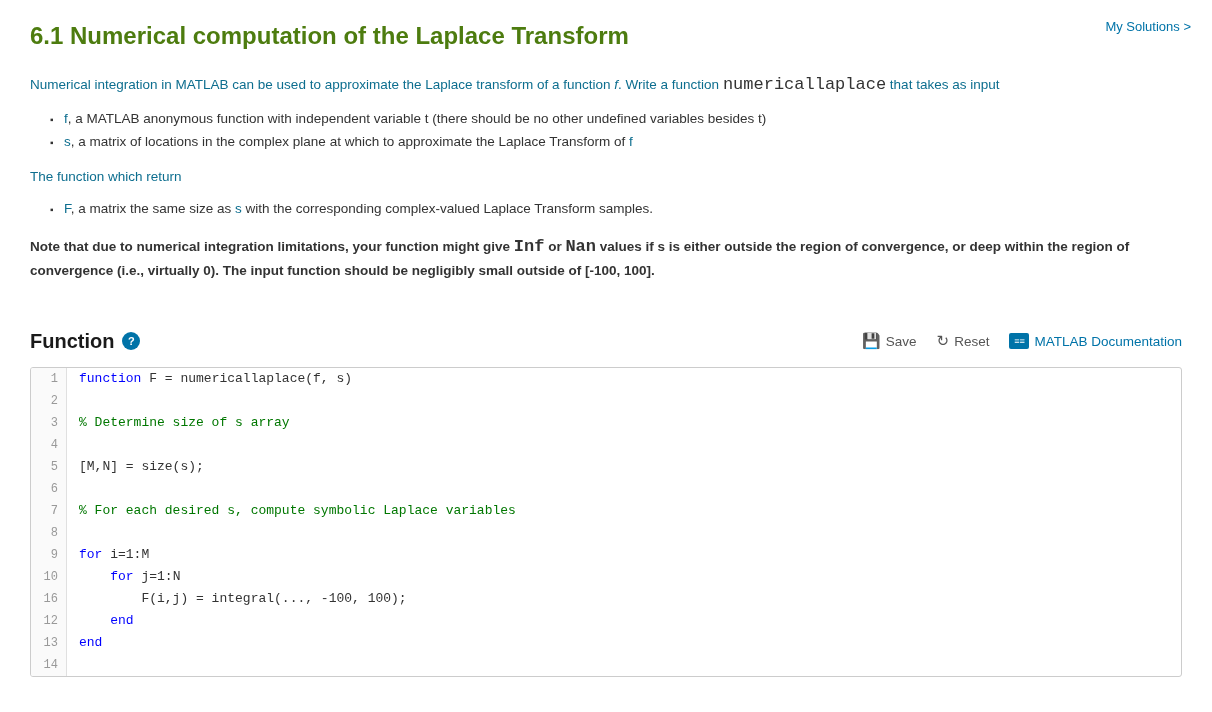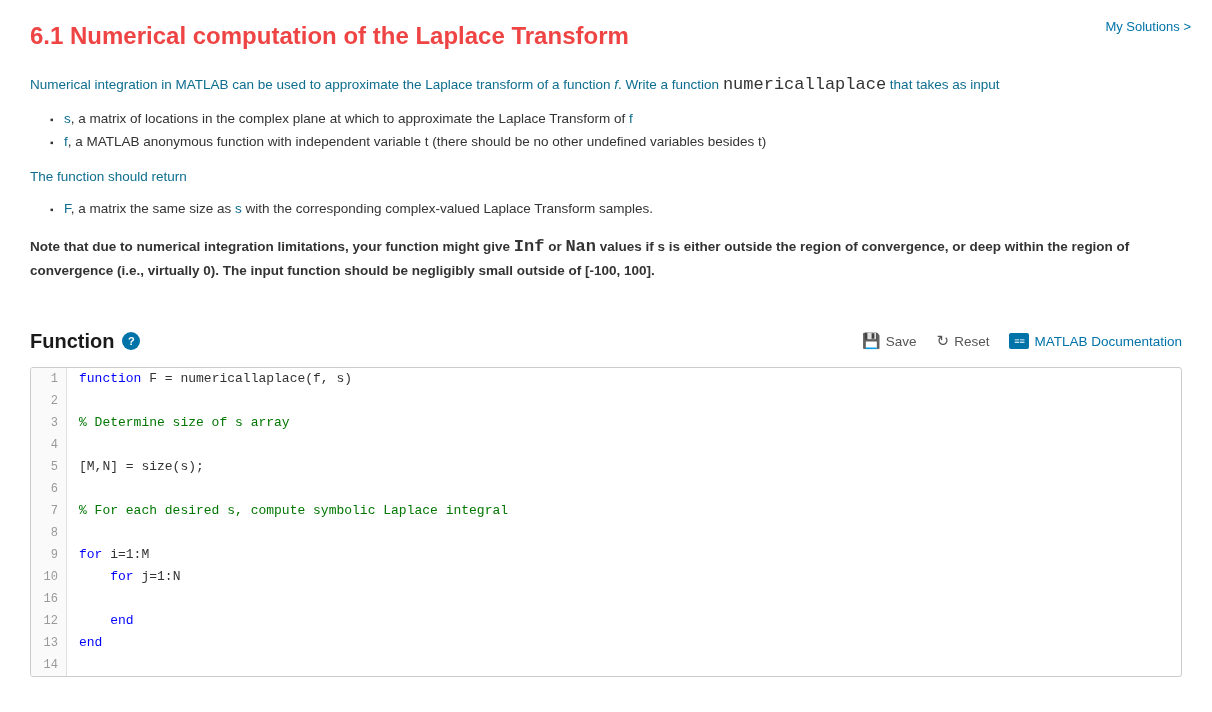--- a/index.html
+++ b/index.html
@@ -31,21 +31,21 @@
     .my-solutions-link {
       color: #0073a8;
       text-decoration: none;
       font-size: 13px;
       cursor: pointer;
     }
 
     h1 {
       font-size: 24px;
       font-weight: 700;
-      color: #ef4444;
+      color: #4d7c0f;
       margin-bottom: 20px;
       line-height: 1.3;
     }
 
     .description-block {
       margin-bottom: 16px;
     }
 
     .description-block p {
       font-size: 13.5px;
@@ -230,28 +230,28 @@
 
   <h1>6.1 Numerical computation of the Laplace Transform</h1>
 
   <div class="description-block">
     <p>
       Numerical integration in MATLAB can be used to approximate the Laplace transform of a function <em>f</em>. Write a function <span class="inline-code">numericallaplace</span> that takes as input
     </p>
 
     <ul class="bullet-list">
       <li>
+        <span class="blue-link">f</span><span class="black">, a MATLAB anonymous function with independent variable t (there should be no other undefined variables besides t)</span>
+      </li>
+      <li>
         <span class="blue-link">s</span><span class="black">, a matrix of locations in the complex plane at which to approximate the Laplace Transform of </span><span class="blue-link">f</span>
       </li>
-      <li>
-        <span class="blue-link">f</span><span class="black">, a MATLAB anonymous function with independent variable t (there should be no other undefined variables besides t)</span>
-      </li>
     </ul>
 
-    <p style="color:#0d6e8f;">The function should return</p>
+    <p style="color:#0d6e8f;">The function which return</p>
 
     <ul class="bullet-list">
       <li>
         <span class="blue-link">F</span><span class="black">, a matrix the same size as </span><span class="blue-link">s</span><span class="black"> with the corresponding complex-valued Laplace Transform samples.</span>
       </li>
     </ul>
 
     <p class="dark-text" style="color:#333; margin-top:2px;font-weight:bold;">
       Note that due to numerical integration limitations, your function might give <span class="inline-code">Inf</span> or <span class="inline-code">Nan</span> values if s is either outside the region of convergence, or deep within the region of convergence (i.e., virtually 0). The input function should be negligibly small outside of [-100, 100].
     </p>
@@ -310,40 +310,41 @@
       <span class="line-content">[M,N] = size(s);</span>
     </div>
 
     <div class="code-line">
       <span class="line-number">6</span>
       <span class="line-content"></span>
     </div>
 
     <div class="code-line">
       <span class="line-number">7</span>
-      <span class="line-content"><span class="comment">% For each desired s, compute symbolic Laplace integral</span></span>
+      <span class="line-content"><span class="comment">% For each desired s, compute symbolic Laplace variables</span></span>
     </div>
 
     <div class="code-line">
       <span class="line-number">8</span>
       <span class="line-content"></span>
     </div>
 
     <div class="code-line">
       <span class="line-number">9</span>
       <span class="line-content"><span class="kw-blue">for</span> i=1:M</span>
     </div>
 
     <div class="code-line">
       <span class="line-number">10</span>
       <span class="line-content">    <span class="kw-blue">for</span> j=1:N</span>
     </div>
 
     <div class="code-line">
       <span class="line-number">16</span>
+      <span class="line-content">        F(i,j) = integral(..., -100, 100);</span>
     </div>
 
     <div class="code-line">
       <span class="line-number">12</span>
       <span class="line-content">    <span class="kw-blue">end</span></span>
     </div>
 
     <div class="code-line">
       <span class="line-number">13</span>
       <span class="line-content"><span class="kw-blue">end</span></span>

